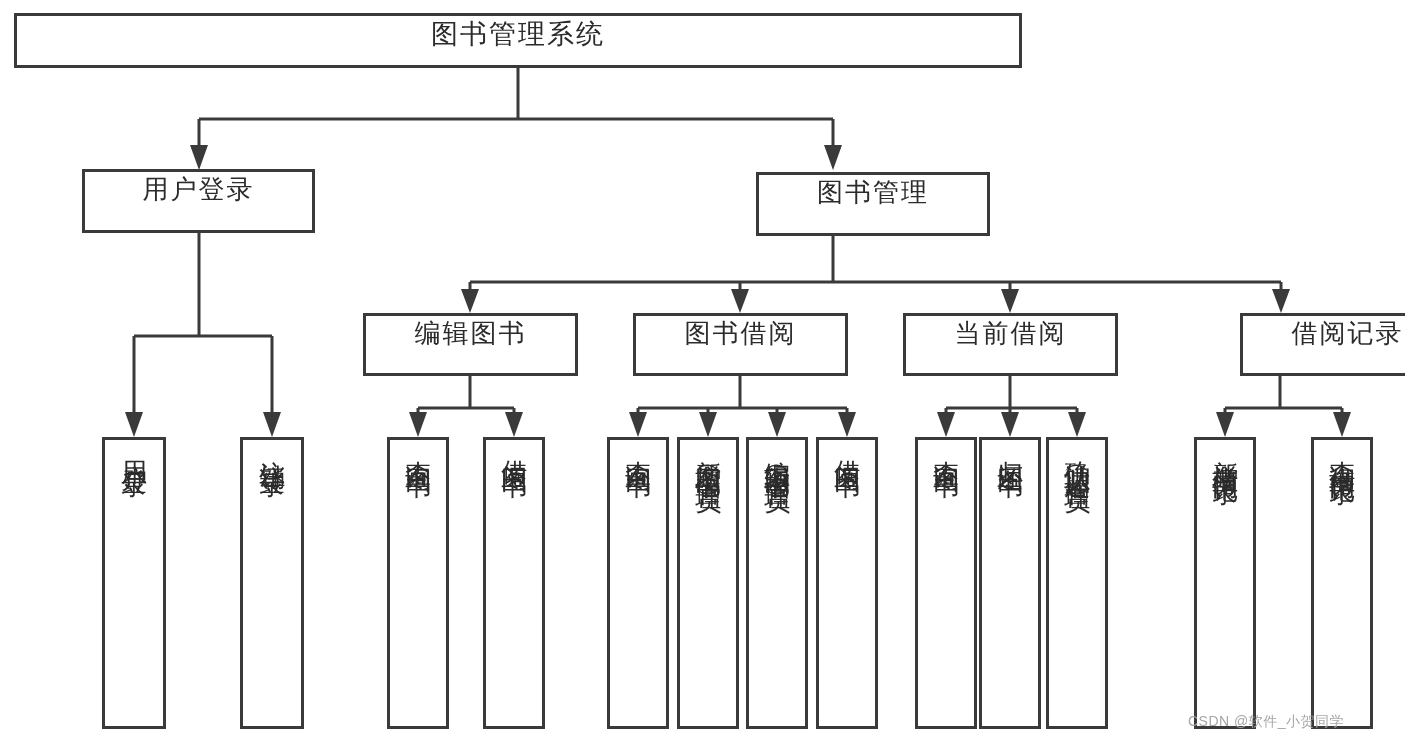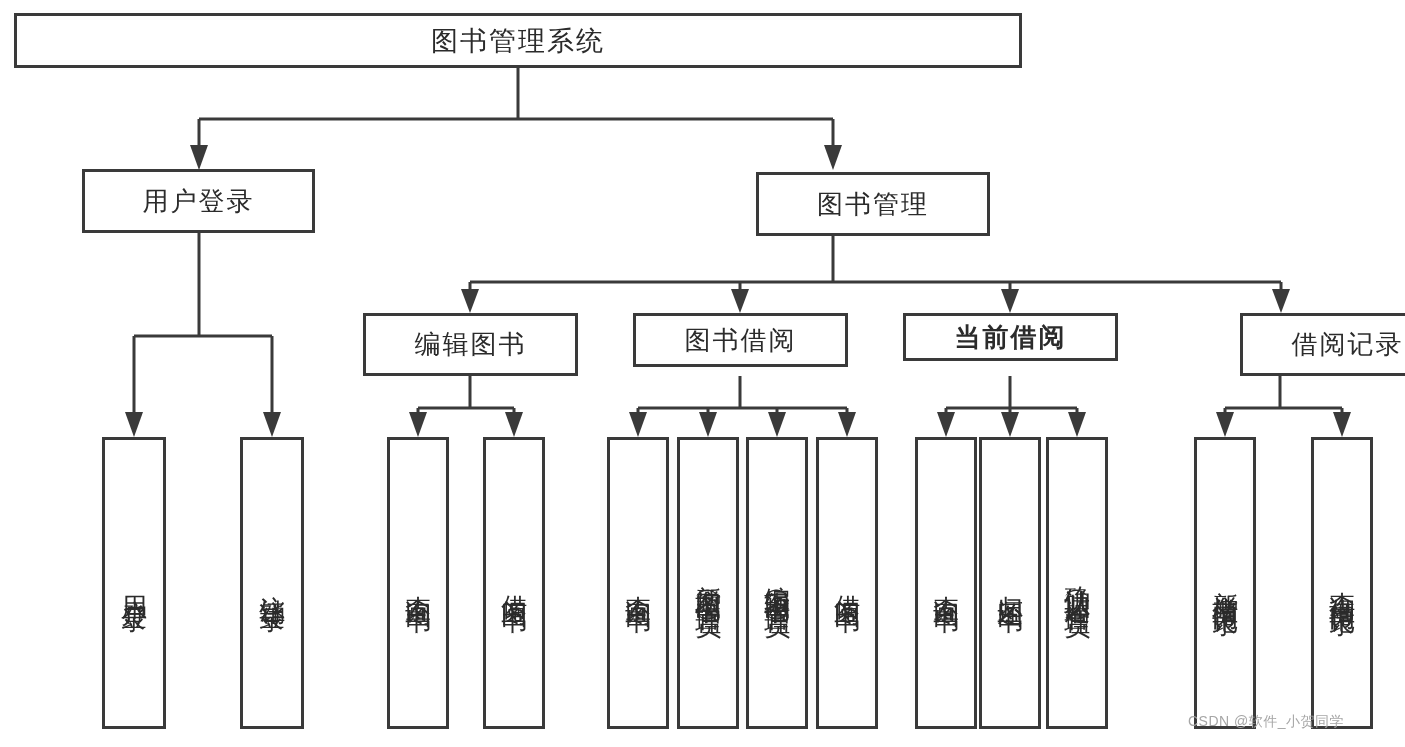--- a/index.html
+++ b/index.html
@@ -36,21 +36,20 @@
   }
   .connectors polygon{
     fill:var(--line);
     stroke:none;
   }
   .node{
     position:absolute;
     background:var(--box-fill);
     border:3px solid var(--line);
     display:flex;
-    align-items:center;
     justify-content:center;
     color:var(--text);
   }
   .h-label{
     font-size:26px;
     letter-spacing:2px;
     white-space:nowrap;
   }
   .root-label{
     font-size:27px;
@@ -132,24 +131,24 @@
   <div class="node" style="left:82px; top:169px; width:233px; height:64px;">
     <span class="h-label">用户登录</span>
   </div>
   <div class="node" style="left:756px; top:172px; width:234px; height:64px;">
     <span class="h-label">图书管理</span>
   </div>
 
   <div class="node" style="left:363px; top:313px; width:215px; height:63px;">
     <span class="h-label">编辑图书</span>
   </div>
-  <div class="node" style="left:633px; top:313px; width:215px; height:54px;">
+  <div class="node" style="left:633px; top:313px; width:215px; height:63px;">
     <span class="h-label">图书借阅</span>
   </div>
-  <div class="node" style="left:903px; top:313px; width:215px; height:48px;font-weight:bold;">
+  <div class="node" style="left:903px; top:313px; width:215px; height:63px;">
     <span class="h-label">当前借阅</span>
   </div>
   <div class="node" style="left:1240px; top:313px; width:215px; height:63px;">
     <span class="h-label">借阅记录</span>
   </div>
 
   <div class="node" style="left:102px; top:437px; width:64px; height:292px;">
     <span class="v-label">用户登录</span>
   </div>
   <div class="node" style="left:240px; top:437px; width:64px; height:292px;">

